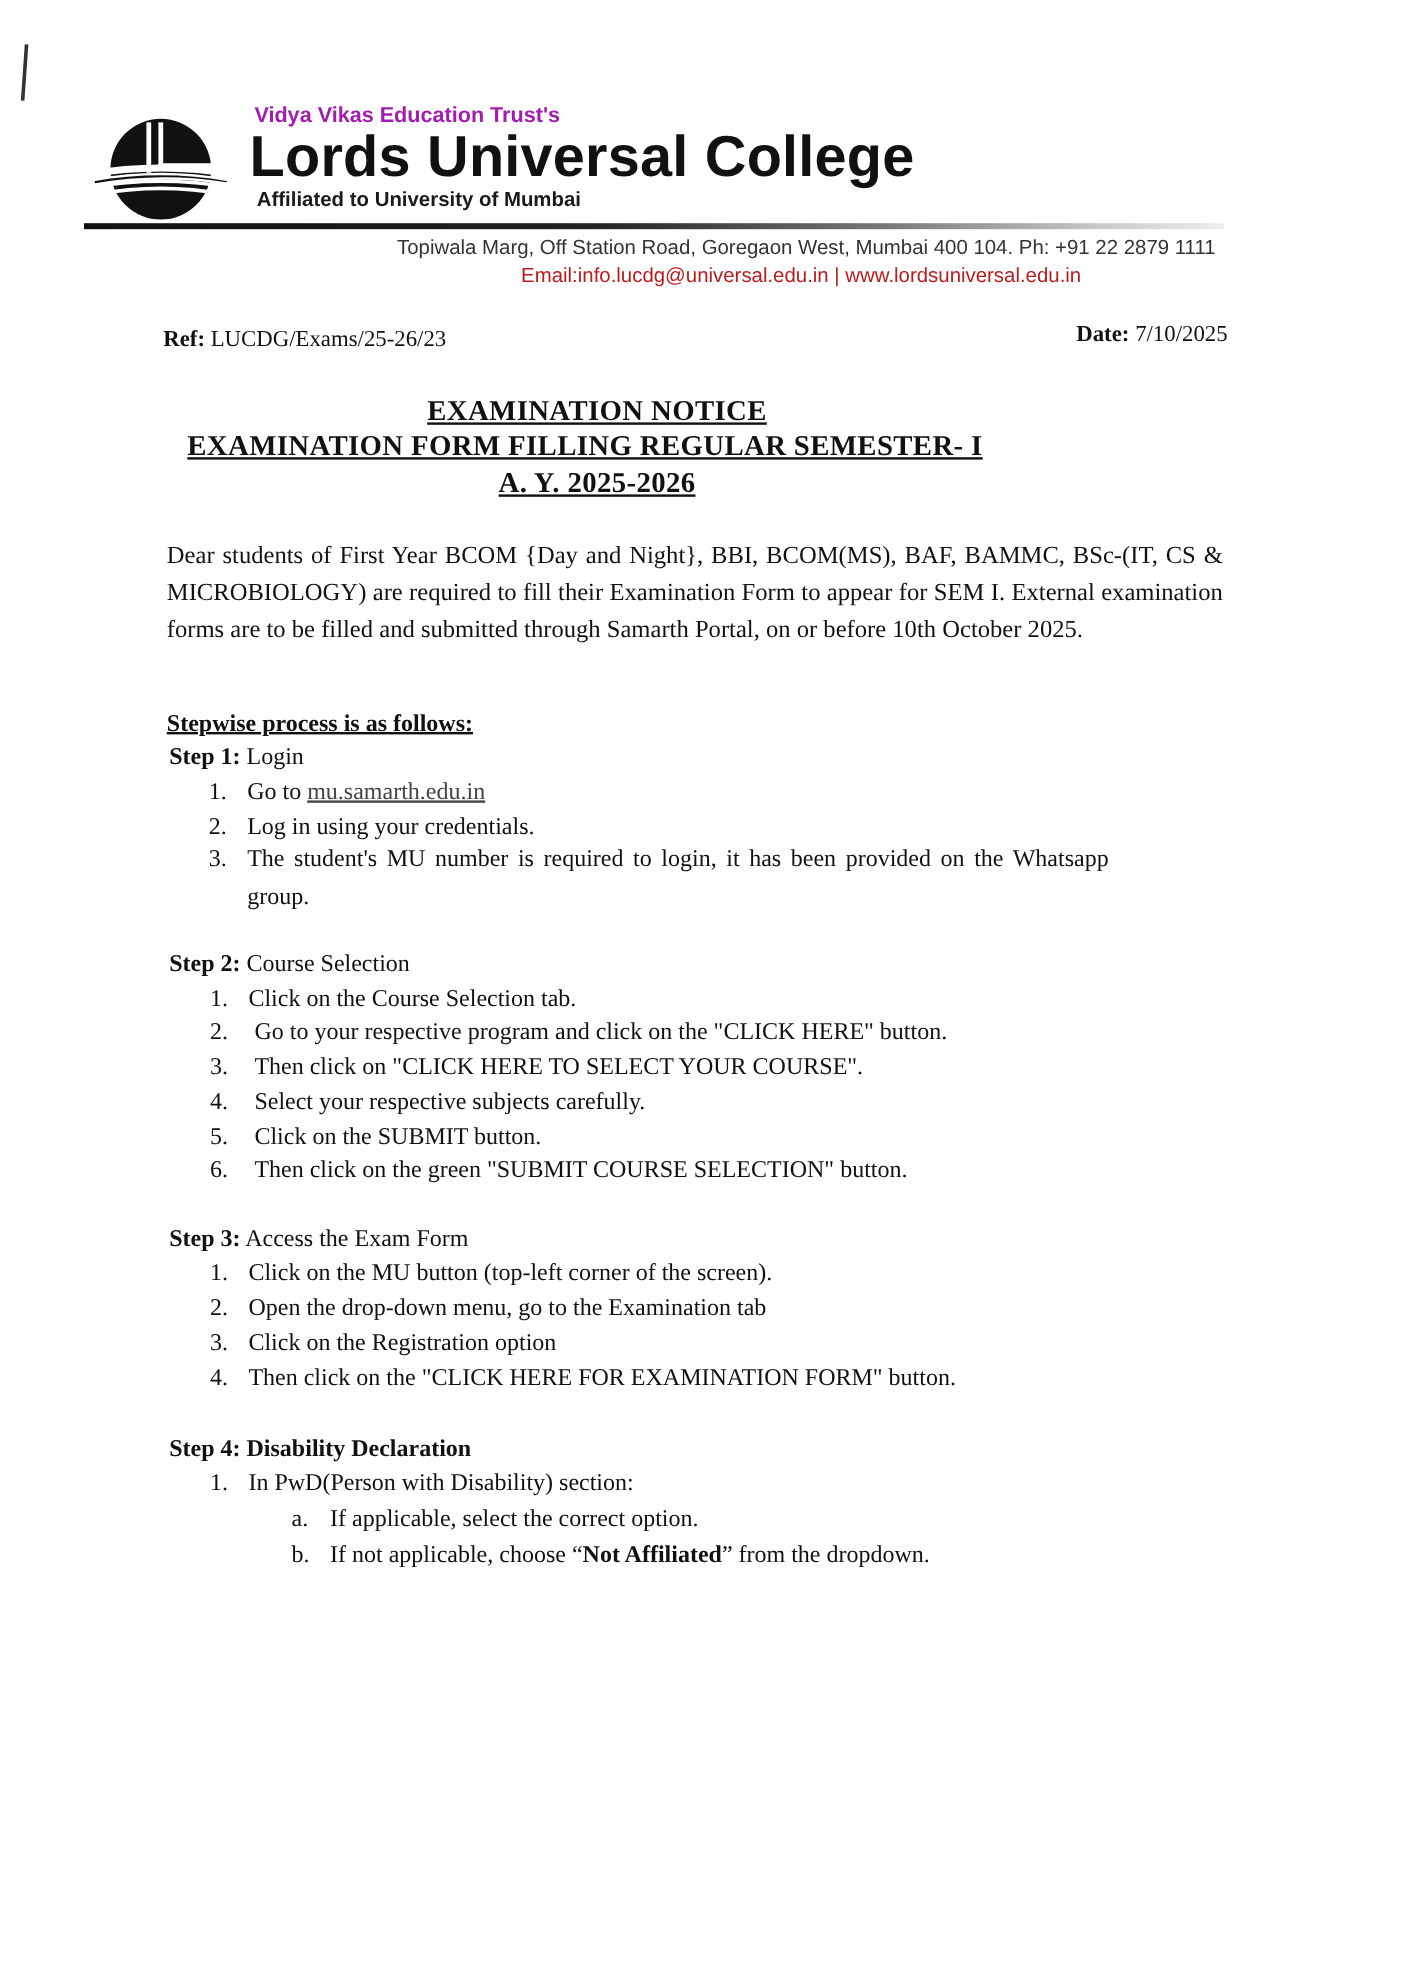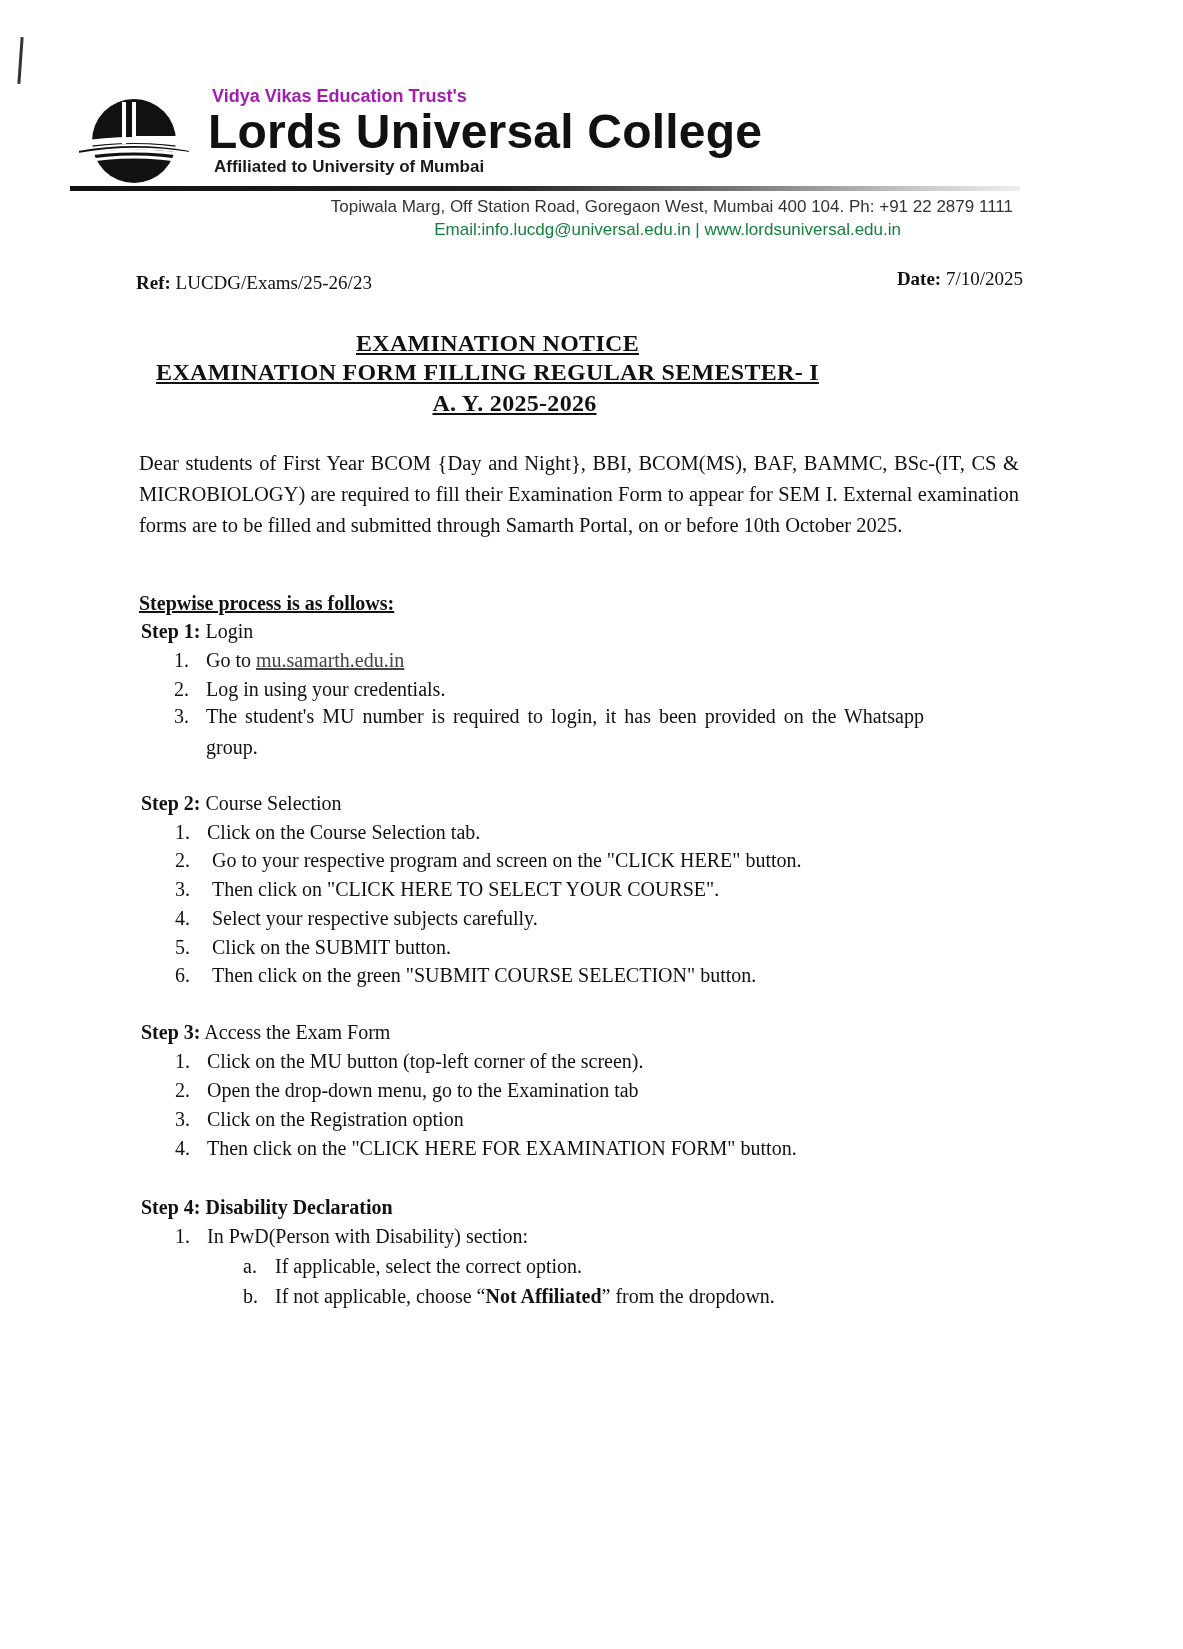--- a/index.html
+++ b/index.html
@@ -10,30 +10,30 @@
   .margin-mark { position: absolute; left: 19px; top: 37px; width: 3px; height: 47px; background: #333; transform: rotate(4deg); }
 
   
   .logo { position: absolute; left: 70px; top: 98px; width: 128px; height: 86px; }
   .trust { position: absolute; left: 212px; top: 86px; font-size: 18px; font-weight: bold; color: #a21caf; }
   .college { position: absolute; left: 208px; top: 104px; font-size: 48px; font-weight: bold; color: #111; letter-spacing: 0.2px; }
   .affil { position: absolute; left: 214px; top: 157px; font-size: 17px; font-weight: bold; color: #1a1a1a; }
   .rule { position: absolute; left: 70px; top: 186px; width: 950px; height: 5px;
           background: linear-gradient(90deg, #111 0%, #222 45%, #777 70%, #ccc 90%, #eee 100%); }
   .addr { position: absolute; left: 183px; top: 197px; width: 830px; text-align: right; font-size: 17px; color: #333; }
-  .email { position: absolute; left: 183px; top: 220px; width: 718px; text-align: right; font-size: 17px; color: #15803d; }
+  .email { position: absolute; left: 183px; top: 220px; width: 718px; text-align: right; font-size: 17px; color: #b91c1c; }
 
   .ref { position: absolute; left: 136px; top: 272px; font-size: 19px; }
   .ref b { font-weight: bold; }
   .date { position: absolute; right: 160px; top: 268px; font-size: 19px; }
 
   .title { position: absolute; left: 0; width: 995px; text-align: center; font-weight: bold; text-decoration: underline; font-size: 24px; letter-spacing: 0.3px; }
   .t1 { top: 330px; }
   .t2 { top: 359px; left: -10px; }
-  .t3 { top: 390px; padding-left: 17px; }
+  .t3 { top: 390px; }
 
   .para { position: absolute; left: 139px; top: 448px; width: 880px; font-size: 20.5px; line-height: 31px; text-align: justify; }
   .para b { font-weight: normal; }
 
   .stepwise { position: absolute; left: 139px; top: 592px; font-size: 20px; font-weight: bold; text-decoration: underline; }
 
   .step-head { position: absolute; left: 141px; font-size: 20px; }
   .step-head b { font-weight: bold; }
   .item { position: absolute; font-size: 20px; white-space: nowrap; }
   .num { position: absolute; left: 0; }
@@ -102,21 +102,21 @@
 
 <div class="step-head serif" style="top:792px;">
   <b>Step 2:</b><span> Course Selection</span>
 </div>
 <div class="item serif" style="left:175px; top:821px;">
   <span class="num">1.</span>
   <span class="txt">Click on the Course Selection tab.</span>
 </div>
 <div class="item serif" style="left:175px; top:849px;">
   <span class="num">2.</span>
-  <span class="txt" style="left:37px;">Go to your respective program and screen on the "CLICK HERE" button.</span>
+  <span class="txt" style="left:37px;">Go to your respective program and click on the "CLICK HERE" button.</span>
 </div>
 <div class="item serif" style="left:175px; top:878px;">
   <span class="num">3.</span>
   <span class="txt" style="left:37px;">Then click on "CLICK HERE TO SELECT YOUR COURSE".</span>
 </div>
 <div class="item serif" style="left:175px; top:907px;">
   <span class="num">4.</span>
   <span class="txt" style="left:37px;">Select your respective subjects carefully.</span>
 </div>
 <div class="item serif" style="left:175px; top:936px;">

